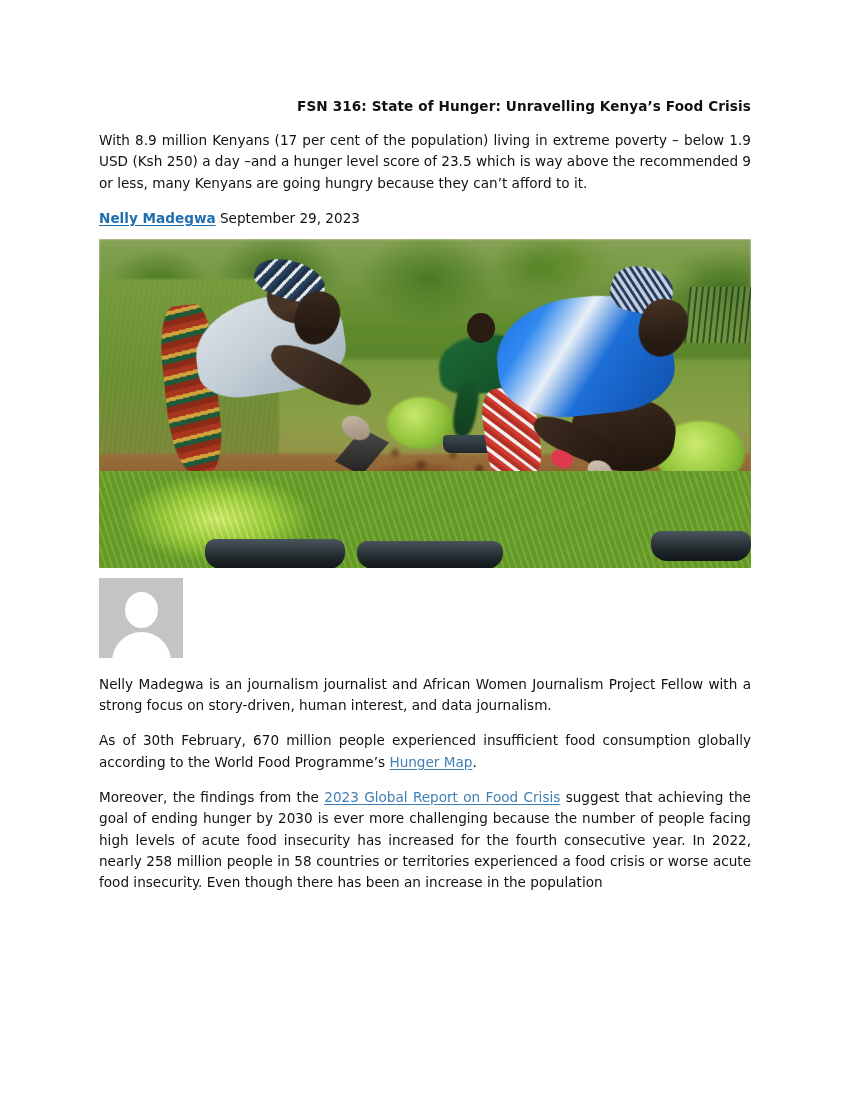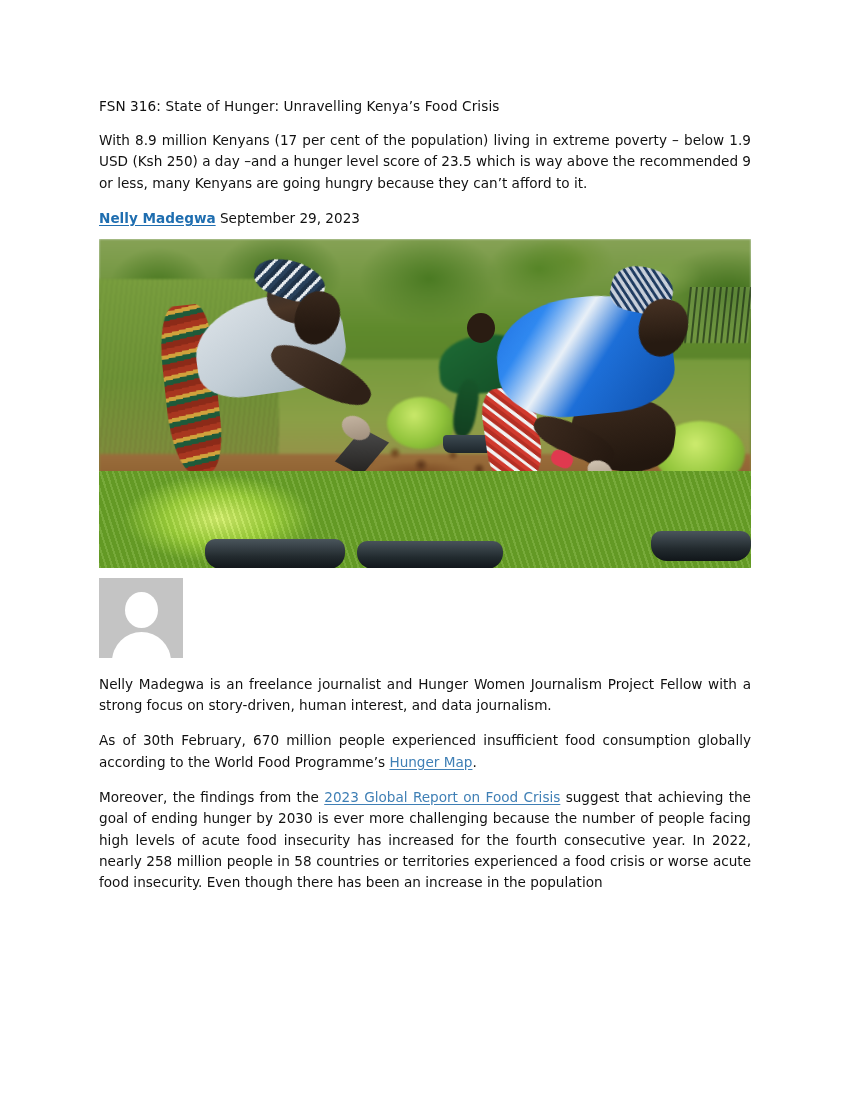--- a/index.html
+++ b/index.html
@@ -25,25 +25,26 @@
   .content {
     position: absolute;
     left: 99px;
     top: 96px;
     width: 652px;
   }
 
   
   .doc-title {
     font-size: 13.6px;
-    font-weight: normal;
+    font-weight: bold;
     line-height: 20px;
     margin: 0 0 14px 0;
     letter-spacing: 0.1px;
     color: #111111;
+    text-align: right;
   }
   .body-par {
     font-size: 13.6px;
     line-height: 21.3px;
     text-align: justify;
     text-justify: inter-word;
     margin: 0 0 14px 0;
     color: #111111;
   }
   .byline {
@@ -447,21 +448,21 @@
       <div class="hero-layer basin-a"></div>
       <div class="hero-layer basin-b"></div>
       <div class="hero-layer basin-c"></div>
     </div>
 
     <div class="avatar-wrap" role="img" aria-label="Default grey placeholder avatar silhouette">
       <div class="avatar-head"></div>
       <div class="avatar-body"></div>
     </div>
 
-    <p class="body-par">Nelly Madegwa is an freelance journalist and Hunger Women Journalism Project Fellow with a strong focus on story-driven, human interest, and data journalism.</p>
+    <p class="body-par">Nelly Madegwa is an journalism journalist and African Women Journalism Project Fellow with a strong focus on story-driven, human interest, and data journalism.</p>
 
 
     <p class="body-par"><span>As of 30th February, 670 million people experienced insufficient food consumption globally according to the World Food Programme’s </span><a href="#" class="inline-link">Hunger Map</a><span>.</span></p>
 
     <p class="body-par"><span>Moreover, the findings from the </span><a href="#" class="inline-link">2023 Global Report on Food Crisis</a><span> suggest that achieving the goal of ending hunger by 2030 is ever more challenging because the number of people facing high levels of acute food insecurity has increased for the fourth consecutive year. In 2022, nearly 258 million people in 58 countries or territories experienced a food crisis or worse acute food insecurity. Even though there has been an increase in the population</span></p>
 
   </div>
 </div>
 
 </body></html>

